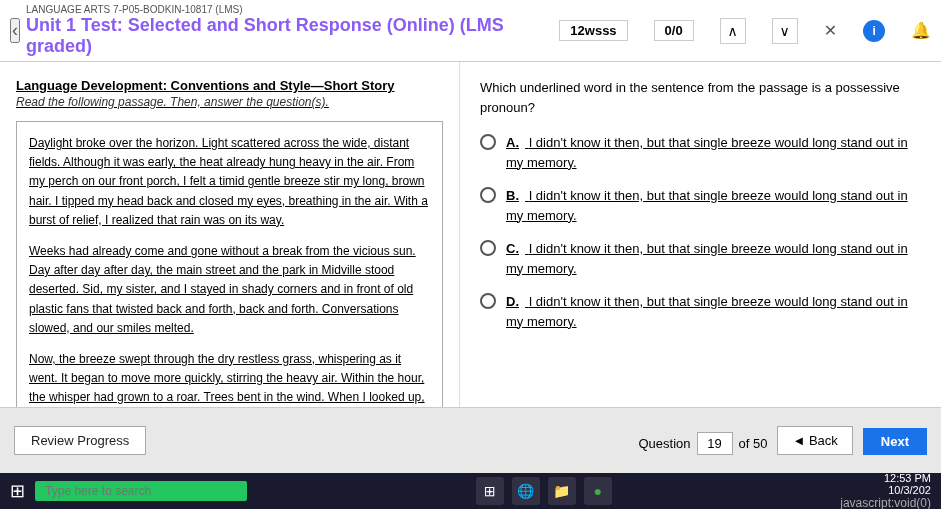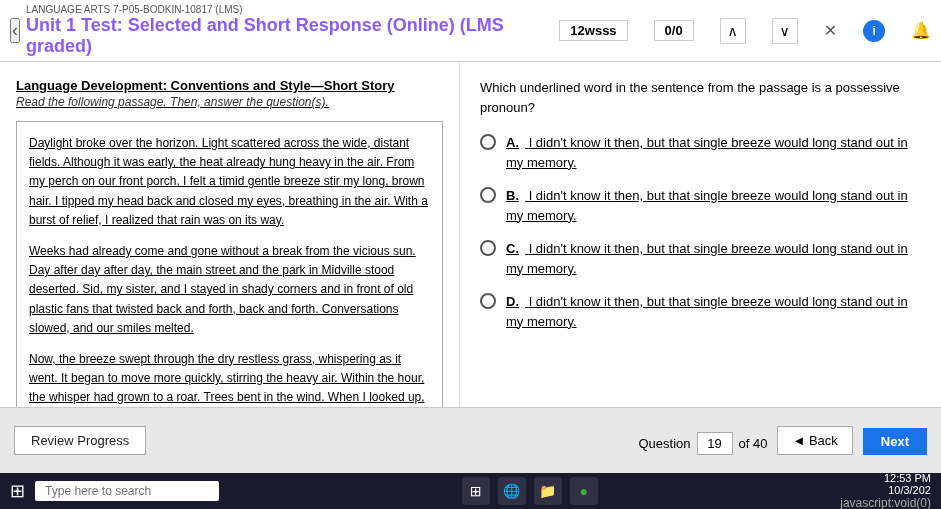--- a/index.html
+++ b/index.html
@@ -250,25 +250,25 @@
       align-items: center;
       justify-content: space-between;
       padding: 0 10px;
     }
     .taskbar-left {
       display: flex;
       align-items: center;
       gap: 10px;
     }
     .taskbar-search {
-      background: #ffffff;
+      background: #22c55e;
       border: none;
       padding: 3px 10px;
       font-size: 12px;
-      width: 184px;
+      width: 212px;
       border-radius: 2px;
     }
     .taskbar-right {
       color: #fff;
       font-size: 11px;
       text-align: right;
     }
     .windows-icon {
       color: #fff;
       font-size: 18px;
@@ -361,21 +361,21 @@
   </div>
 
 </div>
 
 <div class="bottom-bar">
   <button class="review-progress-btn">Review Progress</button>
   <div class="bottom-right">
     <div class="question-nav">
       <span>Question</span>
       <input type="text" value="19" style="">
-      <span>of 40</span>
+      <span>of 50</span>
     </div>
     <button class="back-btn">◄ Back</button>
     <button class="next-btn">Next</button>
   </div>
 </div>
 
 <div class="taskbar">
   <div class="taskbar-left">
     <span class="windows-icon">⊞</span>
     <input class="taskbar-search" type="text" placeholder="Type here to search" style="">

